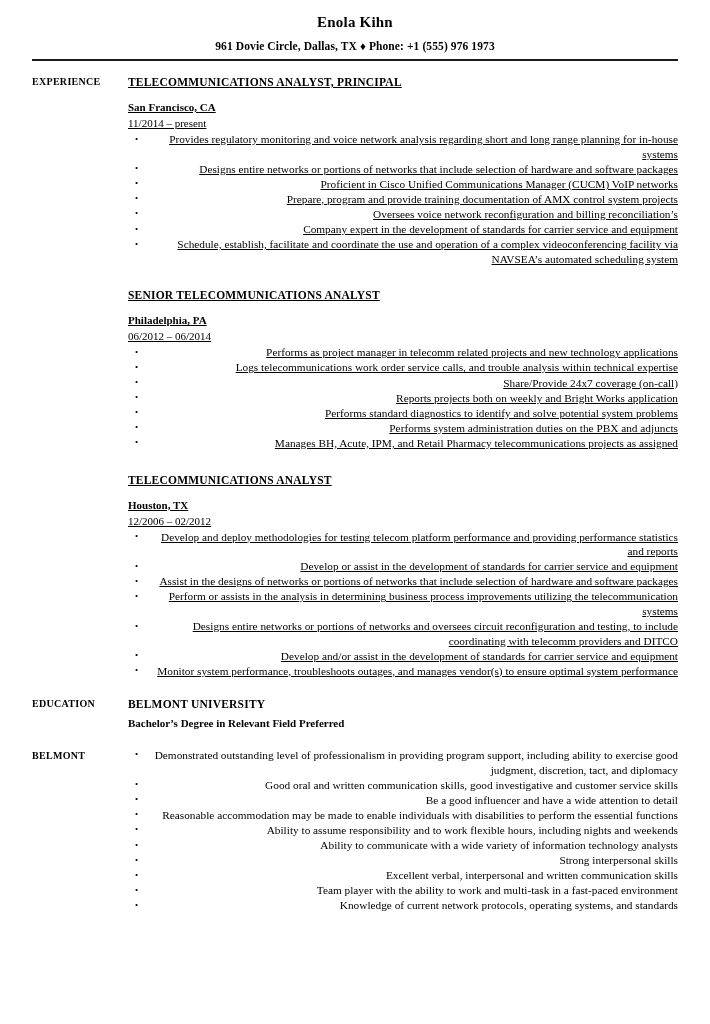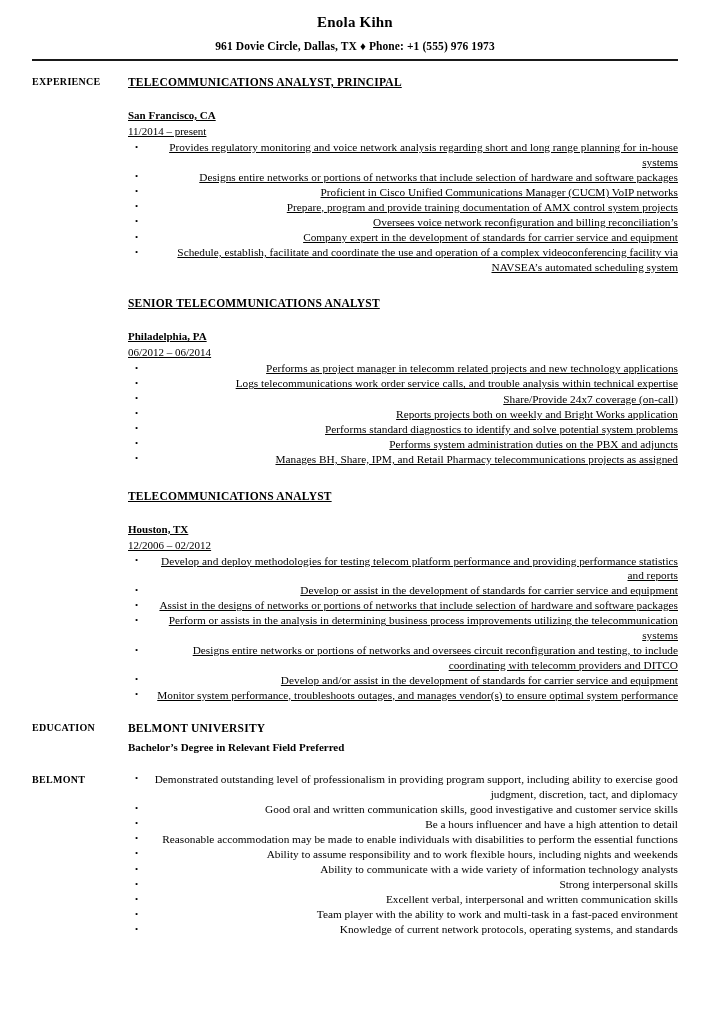--- a/index.html
+++ b/index.html
@@ -85,21 +85,21 @@
   .job-title {
     font-size: 11.5px;
     font-weight: bold;
     line-height: 16px;
     letter-spacing: .2px;
   }
   .job-location {
     font-size: 11px;
     font-weight: bold;
     line-height: 15px;
-    margin-top: 18px;
+    margin-top: 10px;
   }
   .job-dates {
     font-size: 11px;
     font-weight: normal;
     line-height: 15px;
     margin-top: 1px;
   }
 
   
   ul.bullets {
@@ -179,21 +179,21 @@
         <div class="job-title">SENIOR TELECOMMUNICATIONS ANALYST</div>
         <div class="job-location">Philadelphia, PA</div>
         <div class="job-dates">06/2012 – 06/2014</div>
         <ul class="bullets">
           <li>Performs as project manager in telecomm related projects and new technology applications</li>
           <li>Logs telecommunications work order service calls, and trouble analysis within technical expertise</li>
           <li>Share/Provide 24x7 coverage (on-call)</li>
           <li>Reports projects both on weekly and Bright Works application</li>
           <li>Performs standard diagnostics to identify and solve potential system problems</li>
           <li>Performs system administration duties on the PBX and adjuncts</li>
-          <li>Manages BH, Share, IPM, and Retail Pharmacy telecommunications projects as assigned</li>
+          <li>Manages BH, Acute, IPM, and Retail Pharmacy telecommunications projects as assigned</li>
         </ul>
       </div>
 
       <div class="job-entry">
         <div class="job-title">TELECOMMUNICATIONS ANALYST</div>
         <div class="job-location">Houston, TX</div>
         <div class="job-dates">12/2006 – 02/2012</div>
         <ul class="bullets">
           <li>Develop and deploy methodologies for testing telecom platform performance and providing performance statistics and reports</li>
           <li>Develop or assist in the development of standards for carrier service and equipment</li>
@@ -221,21 +221,21 @@
   </div>
 
   <div class="section" id="skills-section">
     <div class="section-label-col">
       <div class="section-label">BELMONT</div>
     </div>
     <div class="section-content-col">
       <ul class="bullets">
         <li>Demonstrated outstanding level of professionalism in providing program support, including ability to exercise good judgment, discretion, tact, and diplomacy</li>
         <li>Good oral and written communication skills, good investigative and customer service skills</li>
-        <li>Be a hours influencer and have a high attention to detail</li>
+        <li>Be a good influencer and have a wide attention to detail</li>
         <li>Reasonable accommodation may be made to enable individuals with disabilities to perform the essential functions</li>
         <li>Ability to assume responsibility and to work flexible hours, including nights and weekends</li>
         <li>Ability to communicate with a wide variety of information technology analysts</li>
         <li>Strong interpersonal skills</li>
         <li>Excellent verbal, interpersonal and written communication skills</li>
         <li>Team player with the ability to work and multi-task in a fast-paced environment</li>
         <li>Knowledge of current network protocols, operating systems, and standards</li>
       </ul>
     </div>
   </div>

